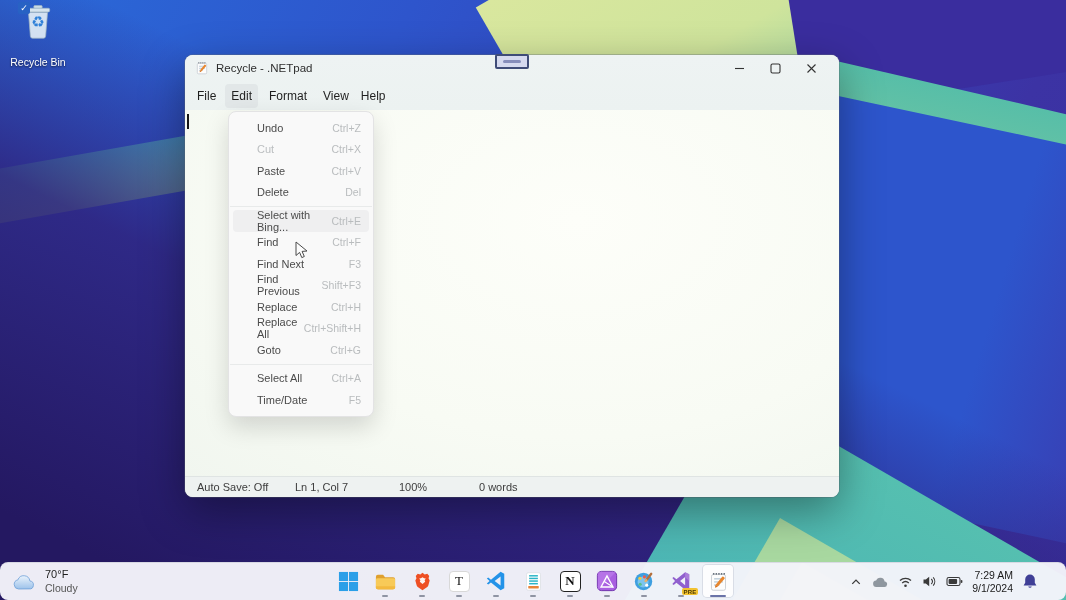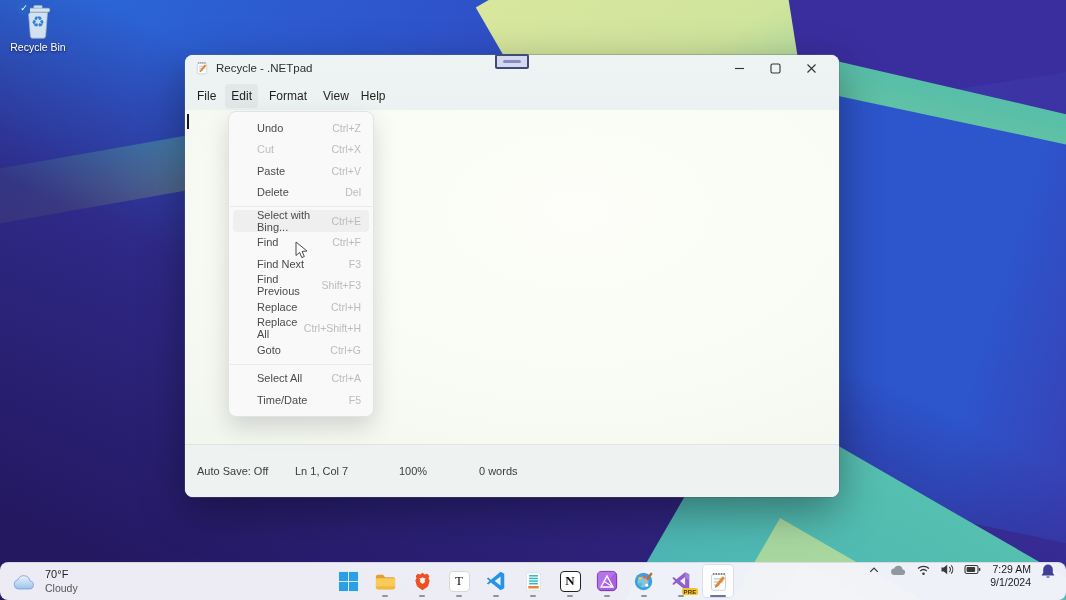--- a/index.html
+++ b/index.html
@@ -28,21 +28,21 @@
     background:#a8d8a0;}
   .wp-fan3{left:802px;top:562px;width:420px;height:160px;transform-origin:top left;transform:rotate(30deg);
     background:#cde4a0;}
 
   
   .recycle{position:absolute;left:6px;top:4px;width:64px;text-align:center;cursor:default;}
   .recycle .binwrap{position:relative;width:34px;height:36px;margin:0 auto;}
   .recycle .check{position:absolute;left:-3px;top:-2px;width:12px;height:12px;background:#2862c4;
     border-radius:2px;color:#fff;font-size:9px;line-height:12px;text-align:center;z-index:2;}
   .recycle .glyph{position:absolute;left:0;right:0;top:9px;font-size:15px;color:#2f80d8;z-index:1;}
-  .recycle .lbl{display:block;margin-top:1px;font-size:10.5px;color:#fff;text-shadow:0 1px 2px rgba(0,0,0,.65);}
+  .recycle .lbl{display:block;margin-top:16px;font-size:10.5px;color:#fff;text-shadow:0 1px 2px rgba(0,0,0,.65);}
 
   
   .window{position:absolute;left:185px;top:55px;width:654px;height:442px;border-radius:8px;
     background:#f3f7f6;box-shadow:0 14px 44px rgba(0,0,0,.38),0 0 0 1px rgba(110,120,135,.35);
     display:flex;flex-direction:column;overflow:visible;}
   .win-chrome{background:linear-gradient(180deg,#eef3f3,#ecf2f1);border-radius:8px 8px 0 0;}
   .titlebar{height:26px;display:flex;align-items:center;padding:0 10px;position:relative;}
   .titlebar .win-title{font-size:11.5px;color:#2e2e2e;margin-left:7px;}
   .titlebar .spacer{flex:1;}
   .ctl{width:36px;height:24px;display:flex;align-items:center;justify-content:center;border-radius:4px;}
@@ -52,21 +52,21 @@
   .snap-handle i{display:block;width:18px;height:3px;background:#868dbb;border-radius:2px;}
   .menubar{height:29px;display:flex;align-items:center;padding-left:6px;font-size:12px;color:#1f1f1f;}
   .menubar .mitem{padding:5px 6px;border-radius:4px;}
   .menubar .mitem.active{background:#e2e7e8;}
   .m-file{margin-left:0;} .m-edit{margin-left:3px;} .m-format{margin-left:5px;}
   .m-view{margin-left:4px;} .m-help{}
   .document{position:relative;flex:1;
     background:radial-gradient(ellipse at 60% 30%,#fdfef9 0%,#f8fbf4 60%,#f1f6ef 100%);}
   .caret{position:absolute;left:2px;top:4px;width:1.5px;height:15px;background:#161616;}
   .statusbar{height:20px;display:flex;align-items:center;border-top:1px solid #dfe4e3;
-    background:#eef2f1;font-size:11px;color:#3d3d3d;padding:16px 12px;border-radius:0 0 8px 8px;}
+    background:#eef2f1;font-size:11px;color:#3d3d3d;padding:0 12px;border-radius:0 0 8px 8px;}
   .sb1{width:98px;} .sb2{width:104px;} .sb3{width:80px;}
 
   
   .dropdown{position:absolute;left:43px;top:56px;width:146px;background:#f9f9f9;
     border:1px solid #e3e3e4;border-radius:8px;box-shadow:0 10px 24px rgba(0,0,0,.15);
     padding:5px 0;z-index:6;box-sizing:border-box;}
   .menu-row{height:21.5px;display:flex;align-items:center;justify-content:space-between;
     padding:0 12px;}
   .menu-row .mi-label{font-size:11px;color:#4b4b4b;padding-left:16px;}
   .menu-row .mi-key{font-size:10.5px;color:#b9bcbe;}
@@ -91,21 +91,21 @@
   .slot .ind{position:absolute;bottom:0;left:50%;transform:translateX(-50%);
     width:6px;height:2.5px;border-radius:2px;background:#8f94a3;}
   .slot.active .ind{width:16px;background:#6a73a8;}
   .icon-typora,.icon-notion{width:21px;height:21px;background:#fff;border-radius:4px;
     display:flex;align-items:center;justify-content:center;
     font-family:"Liberation Serif",serif;font-size:13px;color:#111;}
   .icon-typora{border:1px solid #d8d8d8;box-sizing:border-box;}
   .icon-notion{border:1.2px solid #222;box-sizing:border-box;font-weight:bold;}
   .badge-pre{position:absolute;right:-2px;bottom:2px;background:#f2c230;color:#4a3800;
     font-size:6px;font-weight:bold;padding:0.5px 1.5px;border-radius:2px;letter-spacing:.2px;}
-  .tray{position:absolute;right:10px;top:0;height:37px;display:flex;align-items:flex-start;gap:9px;}
+  .tray{position:absolute;right:28px;top:0;height:37px;display:flex;align-items:center;gap:9px;}
   .clock{text-align:right;font-size:10.5px;line-height:1.2;color:#1b1b1b;}
 </style>
 </head>
 <body>
 
 <div class="desktop">
 
   <div class="wallpaper">
     <div class="wp-teal-band1"></div>
     <div class="wp-beam"></div>

